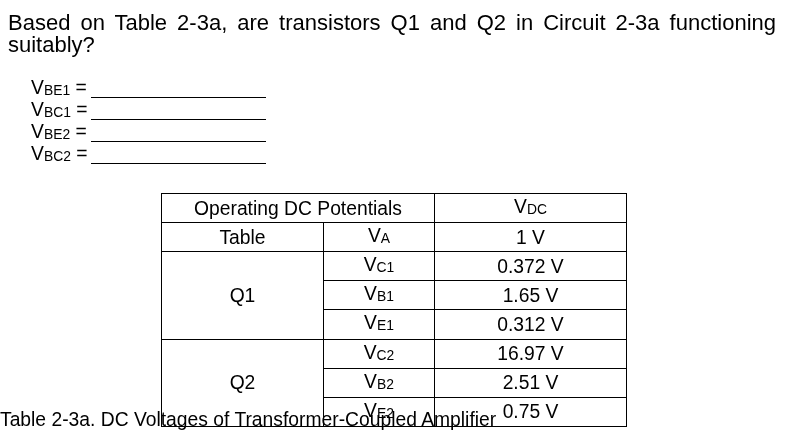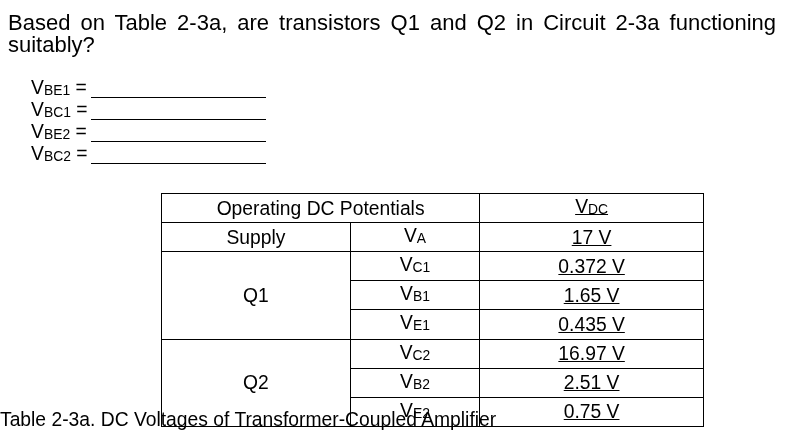--- a/index.html
+++ b/index.html
@@ -14,29 +14,29 @@
   }
   .para .line { display: block; white-space: nowrap; }
   .para .line.just { text-align: justify; text-align-last: justify; white-space: normal; }
   sub.s { font-size: 0.72em; vertical-align: -0.08em; }
   .answers { position: absolute; left: 16px; top: 79px; font-size: 19.3px; margin-left: 15px; }
   .ans-row { height: 22px; line-height: 22px; display: flex; align-items: flex-end; position: relative; }
   .ans-label { display: inline-block; width: 58px; white-space: nowrap; }
   .ans-line { position: absolute; left: 60px; width: 175px; border-bottom: 1.5px solid #000; bottom: 3px; height: 0; }
 
   table.dc {
-    position: absolute; left: 161px; top: 193px; width: 543px;
+    position: absolute; left: 161px; top: 193px; width: 466px;
     border-collapse: collapse; font-size: 19.3px;
   }
   table.dc td {
     border: 1.5px solid #000; text-align: center; padding: 0; height: 25.7px; line-height: 25px;
   }
   table.dc td.c1 { width: 161px; }
   table.dc td.c2 { width: 110px; }
-  table.dc td.c3 { width: 191px; text-decoration: underline; }
+  table.dc td.c3 { width: 191px; }
   .caption {
     position: absolute; left: 0; width: 788px; top: 408px; text-align: left;
     font-size: 19.3px; line-height: 24px; box-sizing: border-box;
   }
 </style>
 </head>
 <body>
 
 <div class="para">
   <span class="line just">Based on Table 2-3a, are transistors Q1 and Q2 in Circuit 2-3a functioning suitably?</span>
@@ -61,36 +61,36 @@
   </div>
 </div>
 
 <table class="dc">
   <tbody>
       <tr>
     <td class="c1" colspan="2">Operating DC Potentials</td>
     <td class="c3"><span>V</span><sub class="s">DC</sub></td>
   </tr>
   <tr>
-    <td class="c1">Supply</td>
+    <td class="c1">Table</td>
     <td class="c2"><span>V</span><sub class="s">A</sub></td>
-    <td class="c3">17 V</td>
+    <td class="c3">1 V</td>
   </tr>
   <tr>
     <td class="c1" rowspan="3">Q1</td>
     <td class="c2"><span>V</span><sub class="s">C1</sub></td>
     <td class="c3">0.372 V</td>
   </tr>
   <tr>
     <td class="c2"><span>V</span><sub class="s">B1</sub></td>
     <td class="c3">1.65 V</td>
   </tr>
   <tr>
     <td class="c2"><span>V</span><sub class="s">E1</sub></td>
-    <td class="c3">0.435 V</td>
+    <td class="c3">0.312 V</td>
   </tr>
   <tr>
     <td class="c1" rowspan="3">Q2</td>
     <td class="c2"><span>V</span><sub class="s">C2</sub></td>
     <td class="c3">16.97 V</td>
   </tr>
   <tr>
     <td class="c2"><span>V</span><sub class="s">B2</sub></td>
     <td class="c3">2.51 V</td>
   </tr>

